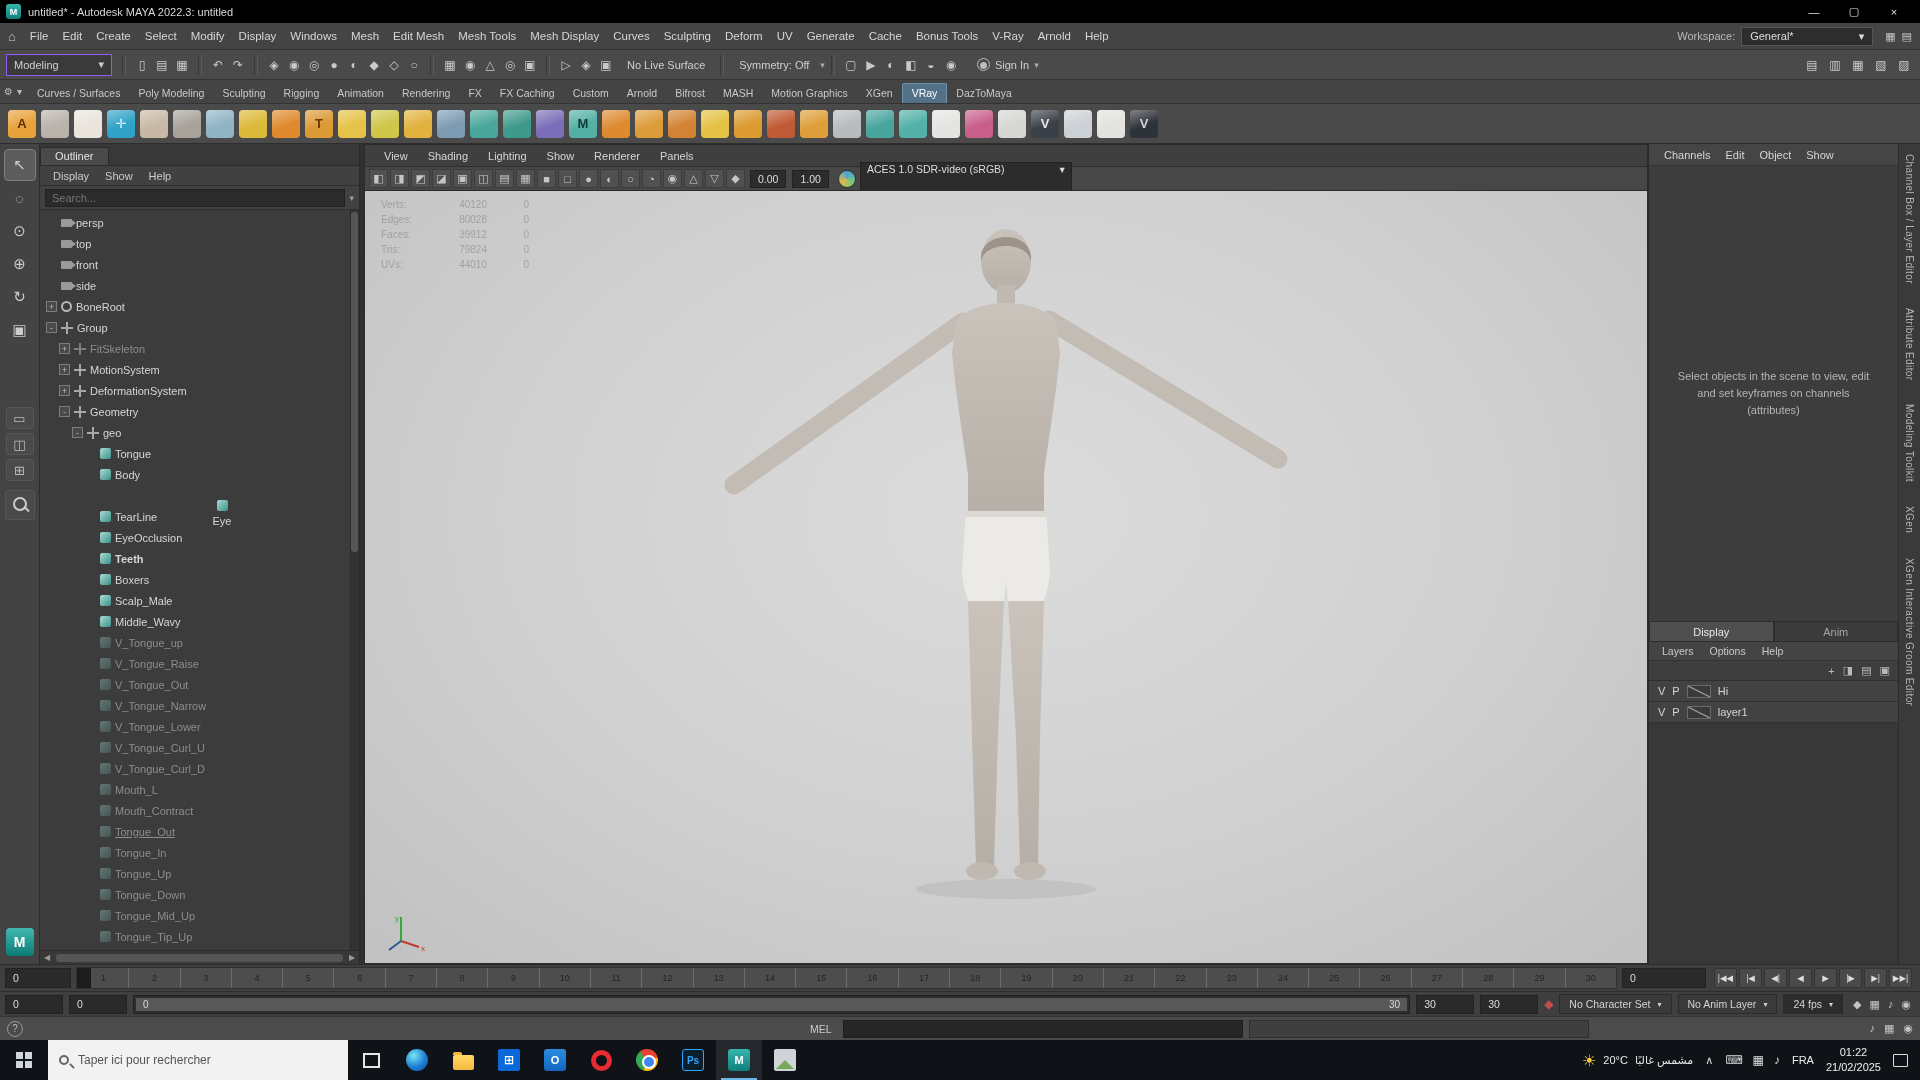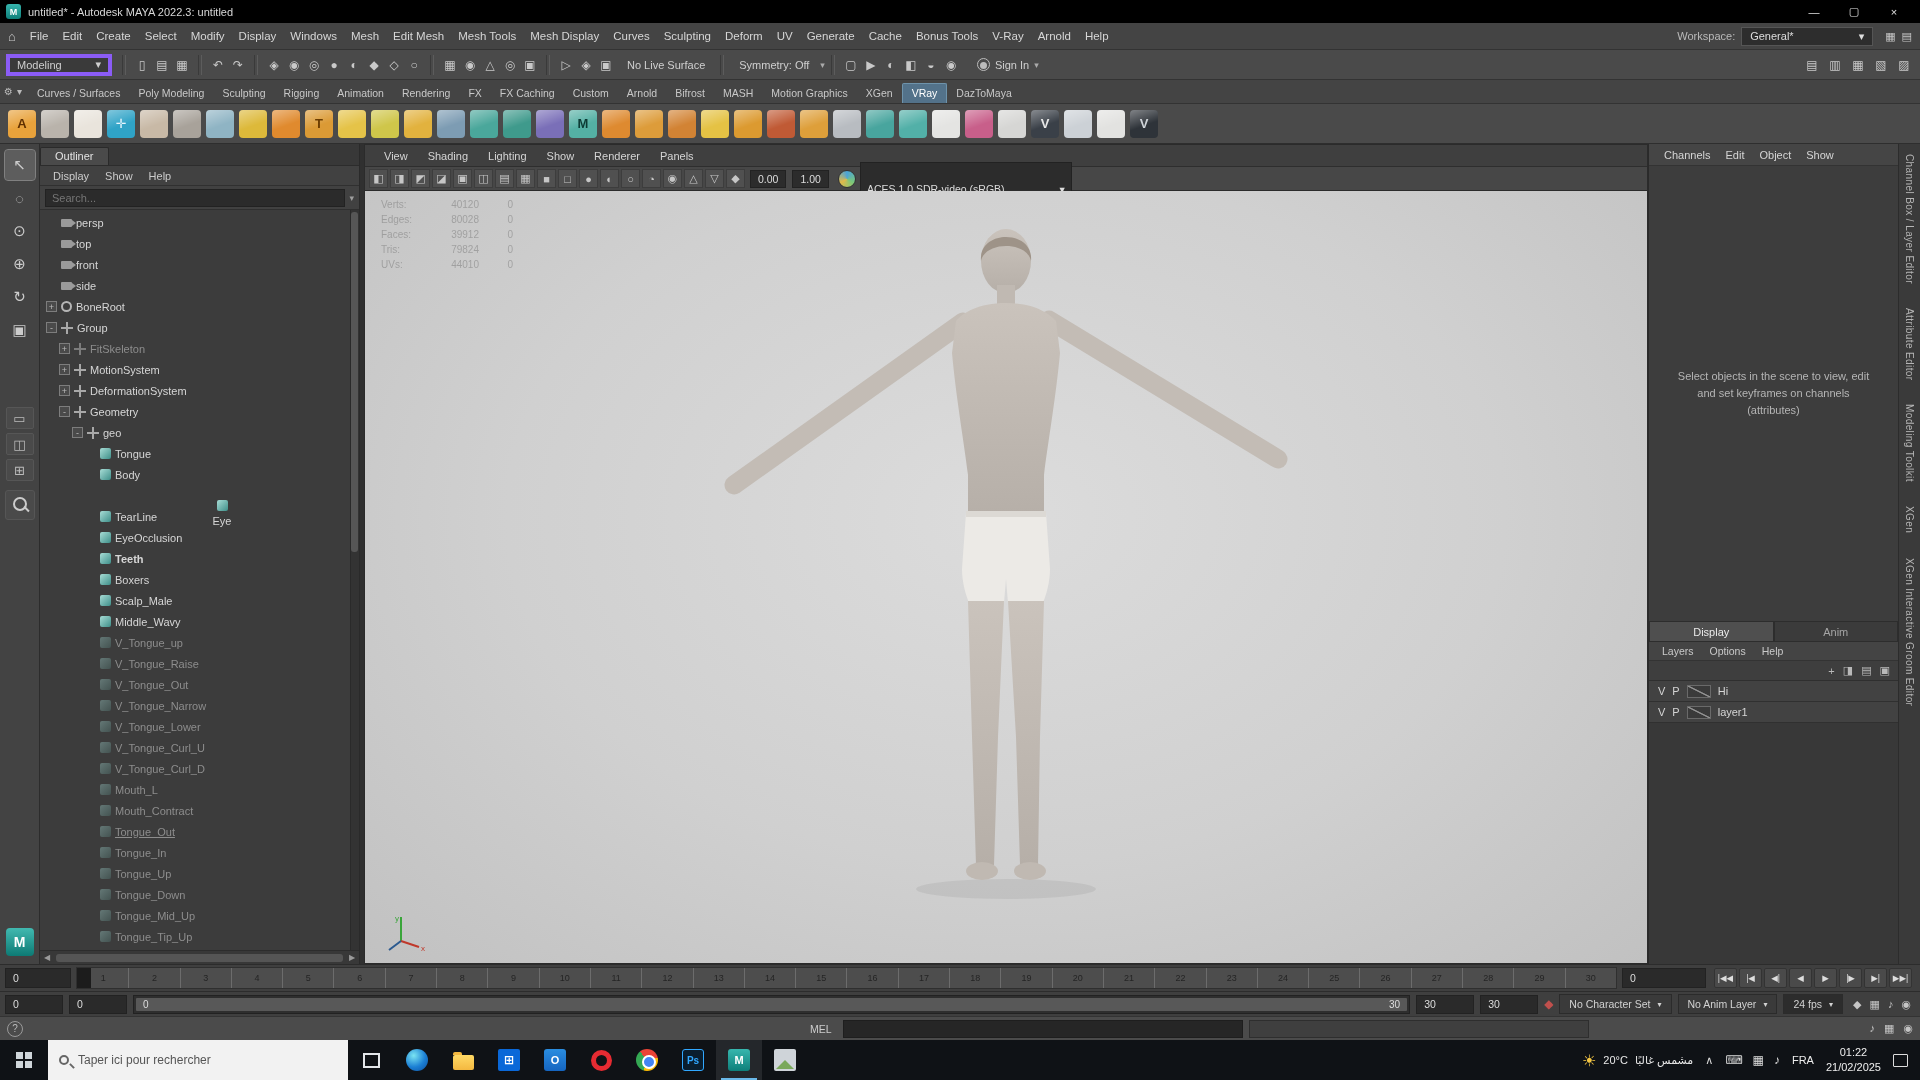--- a/index.html
+++ b/index.html
@@ -14,21 +14,21 @@
 .win-btn{width:40px;height:23px;display:flex;align-items:center;justify-content:center;color:#e0e0e0;font-size:11px}
 
 .menubar{height:27px;background:#444;display:flex;align-items:center;padding:0 8px;gap:1px;border-bottom:1px solid #333}
 .home-icon{color:#c9c9c9;font-size:13px;margin-right:6px}
 .menu-item{padding:2px 7px;color:#d6d6d6;font-size:11.5px}
 .workspace{margin-left:auto;display:flex;align-items:center;gap:6px;color:#b9b9b9}
 .ws-select{background:#2d2d2d;border:1px solid #555;padding:2px 8px;width:132px;display:flex;justify-content:space-between;color:#ddd}
 .ws-icons span{margin-left:6px;color:#c5c5c5}
 
 .statusline{height:30px;background:#4a4a4a;display:flex;align-items:center;padding:0 6px;gap:2px;border-bottom:1px solid #333}
-.mode-select{background:#3a3a3a;border:4px solid #8b5cf6;width:106px;height:22px;display:flex;align-items:center;justify-content:space-between;padding:0 7px;margin-right:4px}
+.mode-select{background:#3a3a3a;border:1px solid #8b5cf6;width:106px;height:22px;display:flex;align-items:center;justify-content:space-between;padding:0 7px;margin-right:4px}
 .sl-sep{width:4px;height:20px;border-left:1px solid #3a3a3a;border-right:1px solid #5c5c5c;margin:0 4px}
 .sl-icon{width:20px;height:20px;display:flex;align-items:center;justify-content:center;color:#c9c9c9;font-size:12px}
 .sl-text{padding:0 9px;color:#cfcfcf;white-space:nowrap}
 .signin{display:flex;align-items:center;gap:5px;margin-left:14px}
 .signin .avatar{width:13px;height:13px;border-radius:50%;border:1px solid #bbb;position:relative}
 .signin .avatar::after{content:"";position:absolute;left:2px;top:3px;width:7px;height:7px;border-radius:50%;background:#bbb}
 .sl-right{margin-left:auto;display:flex;gap:3px}
 
 .shelftabs{height:24px;background:#444;display:flex;align-items:flex-end;padding:0 4px;border-bottom:1px solid #333}
 .shelf-menu-ics{display:flex;gap:4px;align-items:center;align-self:center;margin-right:6px;color:#bbb}
@@ -79,25 +79,25 @@
 .ol-hscroll .harrow{width:14px;text-align:center}
 .ol-hthumb{flex:1;height:8px;background:#555;border-radius:3px;margin:0 2px}
 .vsplit{width:4px;background:#303030}
 
 .viewport{flex:1;display:flex;flex-direction:column;min-width:0;border:1px solid #2b2b2b}
 .vp-menus{height:22px;background:#3f3f3f;display:flex;align-items:center;padding:0 10px;gap:2px;border-bottom:1px solid #2e2e2e}
 .vp-menu{padding:0 9px;font-size:11px;color:#d5d5d5}
 .vp-toolbar{height:24px;background:#474747;display:flex;align-items:center;padding:0 4px;border-bottom:1px solid #2b2b2b}
 .vp-icon{flex:none;width:19px;height:19px;font-size:11px;display:flex;align-items:center;justify-content:center;color:#c6c6c6;background:#505050;border:1px solid #3d3d3d;margin-right:2px}
 .vp-field{background:#2c2c2c;border:1px solid #222;color:#ddd;padding:1px 7px;margin:0 3px;font-size:10.5px;height:18px;display:flex;align-items:center}
-.vp-dropdown{background:#2c2c2c;border:1px solid #222;color:#ddd;height:34px;width:212px;display:flex;align-items:flex-end;justify-content:space-between;padding:0 6px;margin-left:4px;font-size:10.5px}
+.vp-dropdown{background:#2c2c2c;border:1px solid #222;color:#ddd;height:34px;width:212px;display:flex;align-items:flex-start;justify-content:space-between;padding:0 6px;margin-left:4px;font-size:10.5px}
 .vp-cm-icon{width:18px;height:18px;border-radius:50%;background:conic-gradient(#4aa3d8,#7ac77a,#e0b94a,#4aa3d8);margin-left:6px;border:1px solid #333}
 .vp-canvas{flex:1;position:relative;background:radial-gradient(ellipse at 50% 42%,#dcdcdc 0%,#d0d0d0 55%,#c1c1c1 100%);overflow:hidden}
 .hud{position:absolute;left:16px;top:8px;opacity:.32;color:#4a4a4a;font-size:10px}
-.hud-row{display:flex;gap:0;height:15px}
+.hud-row{display:flex;gap:8px;height:15px}
 .hud-row span:nth-child(1){width:46px}
 .hud-row span:nth-child(2){width:52px;text-align:right}
 .hud-row span:nth-child(3){width:34px;text-align:right}
 .human-svg{position:absolute;left:50%;transform:translateX(-50%);top:26px}
 .axis{position:absolute;left:16px;bottom:8px}
 
 .channelbox{width:250px;background:#404040;display:flex;flex-direction:column;border-left:1px solid #2a2a2a}
 .cb-menus{height:22px;display:flex;align-items:center;padding:0 8px;gap:1px;background:#454545;border-bottom:1px solid #333}
 .cb-menu{padding:0 7px;font-size:11px;color:#d5d5d5}
 .cb-message{height:455px;display:flex;align-items:center;justify-content:center;padding:0 22px;text-align:center;color:#b5b5b5;font-size:11px;line-height:1.55;background:#3d3d3d}

